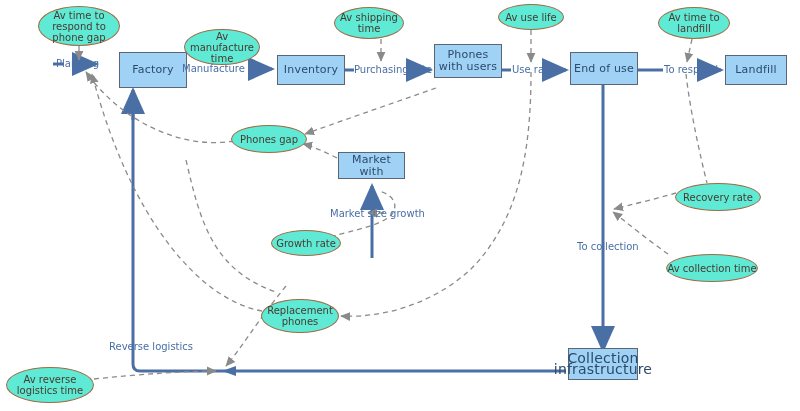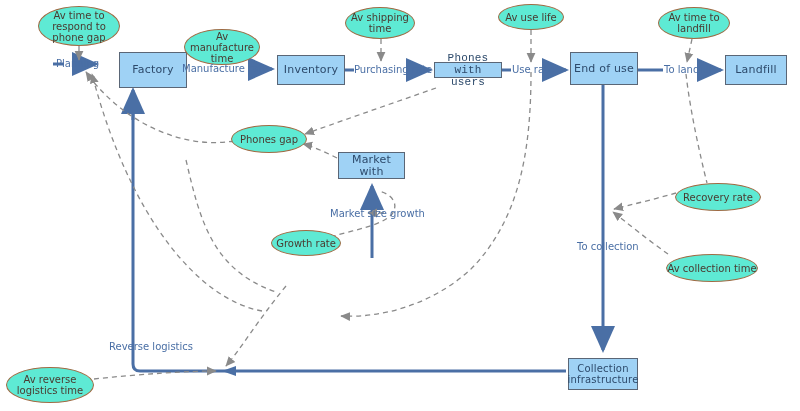--- a/index.html
+++ b/index.html
@@ -121,49 +121,49 @@
       <path d="M186,160 C200,220 212,270 276,292"></path>
     </g>
   </svg>
 
   <div class="node stock" style="left:119px;top:52px;width:68px;height:36px;">
     <span>Factory</span>
   </div>
   <div class="node stock" style="left:277px;top:55px;width:68px;height:30px;">
     <span>Inventory</span>
   </div>
-  <div class="node stock" style="left:434px;top:62px;width:68px;height:16px;font-family:Liberation Mono, monospace;">
+  <div class="node stock" style="left:434px;top:44px;width:68px;height:34px;">
     <span>Phones with users</span>
   </div>
   <div class="node stock" style="left:570px;top:52px;width:68px;height:33px;">
     <span>End of use</span>
   </div>
   <div class="node stock" style="left:725px;top:55px;width:62px;height:30px;">
     <span>Landfill</span>
   </div>
   <div class="node stock" style="left:338px;top:152px;width:67px;height:27px;">
     <span>Market with</span>
   </div>
-  <div class="node stock" style="left:568px;top:358px;width:70px;height:32px;font-size:10px;line-height:11px;">
+  <div class="node stock" style="left:568px;top:348px;width:70px;height:32px;font-size:14px;line-height:11px;">
     <span>Collection infrastructure</span>
   </div>
 
   <div class="node aux" style="left:38px;top:6px;width:82px;height:40px;flex-direction:column;">
     <span>Av time to</span>
     <span>respond to</span>
     <span>phone gap</span>
   </div>
 
   <div class="node aux" style="left:184px;top:8px;width:76px;height:36px;flex-direction:column;margin-top:21px;">
     <span>Av</span>
     <span>manufacture</span>
     <span>time</span>
   </div>
 
-  <div class="node aux" style="left:345px;top:7px;width:70px;height:32px;flex-direction:column;">
+  <div class="node aux" style="left:334px;top:7px;width:70px;height:32px;flex-direction:column;">
     <span>Av shipping</span>
     <span>time</span>
   </div>
 
   <div class="node aux" style="left:498px;top:4px;width:66px;height:26px;">
     <span>Av use life</span>
   </div>
 
   <div class="node aux" style="left:658px;top:7px;width:72px;height:32px;flex-direction:column;">
     <span>Av time to</span>
@@ -179,28 +179,32 @@
   </div>
 
   <div class="node aux" style="left:666px;top:254px;width:92px;height:28px;">
     <span>Av collection time</span>
   </div>
 
   <div class="node aux" style="left:271px;top:230px;width:70px;height:26px;">
     <span>Growth rate</span>
   </div>
 
+  <div class="node aux" style="left:261px;top:299px;width:78px;height:34px;flex-direction:column;">
+    <span>Replacement</span>
+    <span>phones</span>
+  </div>
 
   <div class="node aux" style="left:6px;top:367px;width:88px;height:36px;flex-direction:column;">
     <span>Av reverse</span>
     <span>logistics time</span>
   </div>
 
   <div class="flowlabel" style="left:56px;top:58px;">Planning</div>
   <div class="flowlabel" style="left:182px;top:63px;">Manufacture rate</div>
   <div class="flowlabel" style="left:354px;top:64px;">Purchasing rate</div>
   <div class="flowlabel" style="left:512px;top:64px;">Use rate</div>
-  <div class="flowlabel" style="left:664px;top:64px;">To landfill</div>
+  <div class="flowlabel" style="left:664px;top:64px;">To respond</div>
   <div class="flowlabel" style="left:330px;top:208px;">Market size growth</div>
   <div class="flowlabel" style="left:577px;top:205px;margin-top:36px;">To collection</div>
   <div class="flowlabel" style="left:109px;top:341px;">Reverse logistics</div>
 
 </div>
 
 </body></html>

